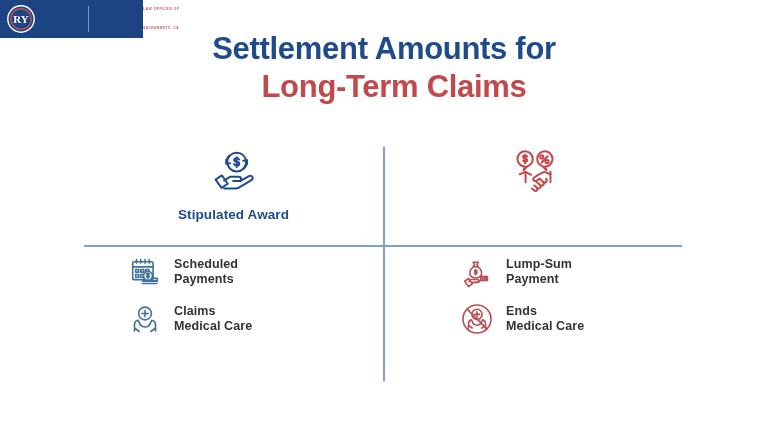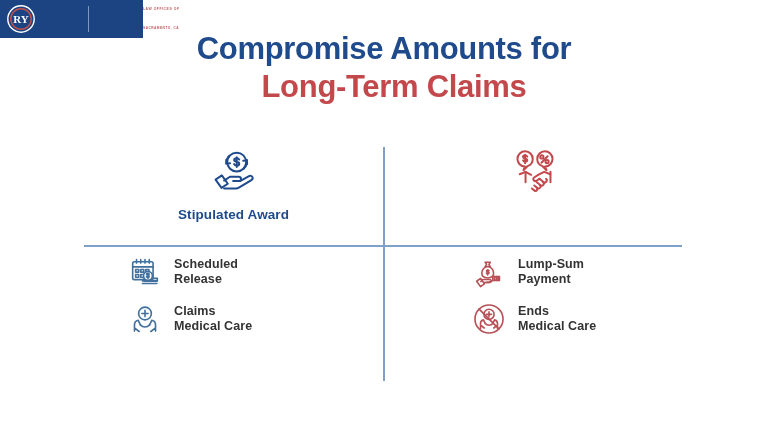--- a/index.html
+++ b/index.html
@@ -152,21 +152,21 @@
   .head-label-red  { color: #c2484c; }
 
   
   .feature-list {
     display: flex;
     flex-direction: column;
     gap: 13px;
     padding-left: 44px;
     box-sizing: border-box;
   }
-  .feature-list.right { padding-left: 75px; margin-left: 12px; }
+  .feature-list.right { padding-left: 75px; }
   .feature-row {
     display: flex;
     align-items: center;
     gap: 12px;
   }
   .feature-icon {
     width: 34px;
     height: 34px;
     flex: 0 0 34px;
     display: block;
@@ -193,21 +193,21 @@
   </div>
   <div class="logo-divider"></div>
   <div class="logo-textblock">
     <div class="logo-eyebrow">LAW OFFICES OF</div>
     <div class="logo-name">ROY YANG</div>
     <div class="logo-sub">SACRAMENTO, CA</div>
   </div>
 </div>
 
 <div class="title-block">
-  <div class="title-line1">Compromise Amounts for</div>
+  <div class="title-line1">Settlement Amounts for</div>
   <div class="title-line2">Long-Term Claims</div>
 </div>
 
 <div class="divider-h"></div>
 <div class="divider-v"></div>
 
 <div class="quad quad-tl head-cell">
   <svg class="head-icon" viewBox="0 0 60 60">
     <g fill="none" stroke="#1f4a8c" stroke-width="2.2" stroke-linecap="round" stroke-linejoin="round">
       <circle cx="33" cy="19" r="10.5"></circle>
@@ -254,21 +254,21 @@
           <rect x="21" y="17" width="3.6" height="3.2"></rect>
           <rect x="9" y="23" width="3.6" height="3.2"></rect>
           <rect x="15" y="23" width="3.6" height="3.2"></rect>
           <path d="M17 30.5h17M17 33.5h17"></path>
           <path d="M19 27.5h15.5v3.2H19z"></path>
           <circle cx="23.5" cy="24.5" r="5.2" fill="#ffffff"></circle>
           <path d="M23.5 21.3v6.4M25 22.5c-.3-.6-.9-1-1.7-1-1 0-1.6.5-1.6 1.2 0 1.6 3.3.8 3.3 2.4 0 .8-.7 1.3-1.6 1.3-.8 0-1.4-.4-1.7-1"></path>
         </g>
       </svg>
       <div class="feature-text">Scheduled
-Release</div>
+Payments</div>
     </div>
 
     <div class="feature-row">
       <svg class="feature-icon" viewBox="0 0 40 40">
         <g fill="none" stroke="#41709d" stroke-width="1.9" stroke-linecap="round" stroke-linejoin="round">
           <circle cx="20" cy="13.5" r="7.5"></circle>
           <path d="M20 9.8v7.4M16.3 13.5h7.4"></path>
           <path d="M12 21.5c-2.6.6-4.4 2.7-4.4 5.4v7.3M12 21.5l2.6 5.4M7.6 30.5l5.5 4.2"></path>
           <path d="M28 21.5c2.6.6 4.4 2.7 4.4 5.4v7.3M28 21.5l-2.6 5.4M32.4 30.5l-5.5 4.2"></path>
           <path d="M14.6 26.9c1.4 1.6 3.3 2.5 5.4 2.5s4-0.9 5.4-2.5"></path>

